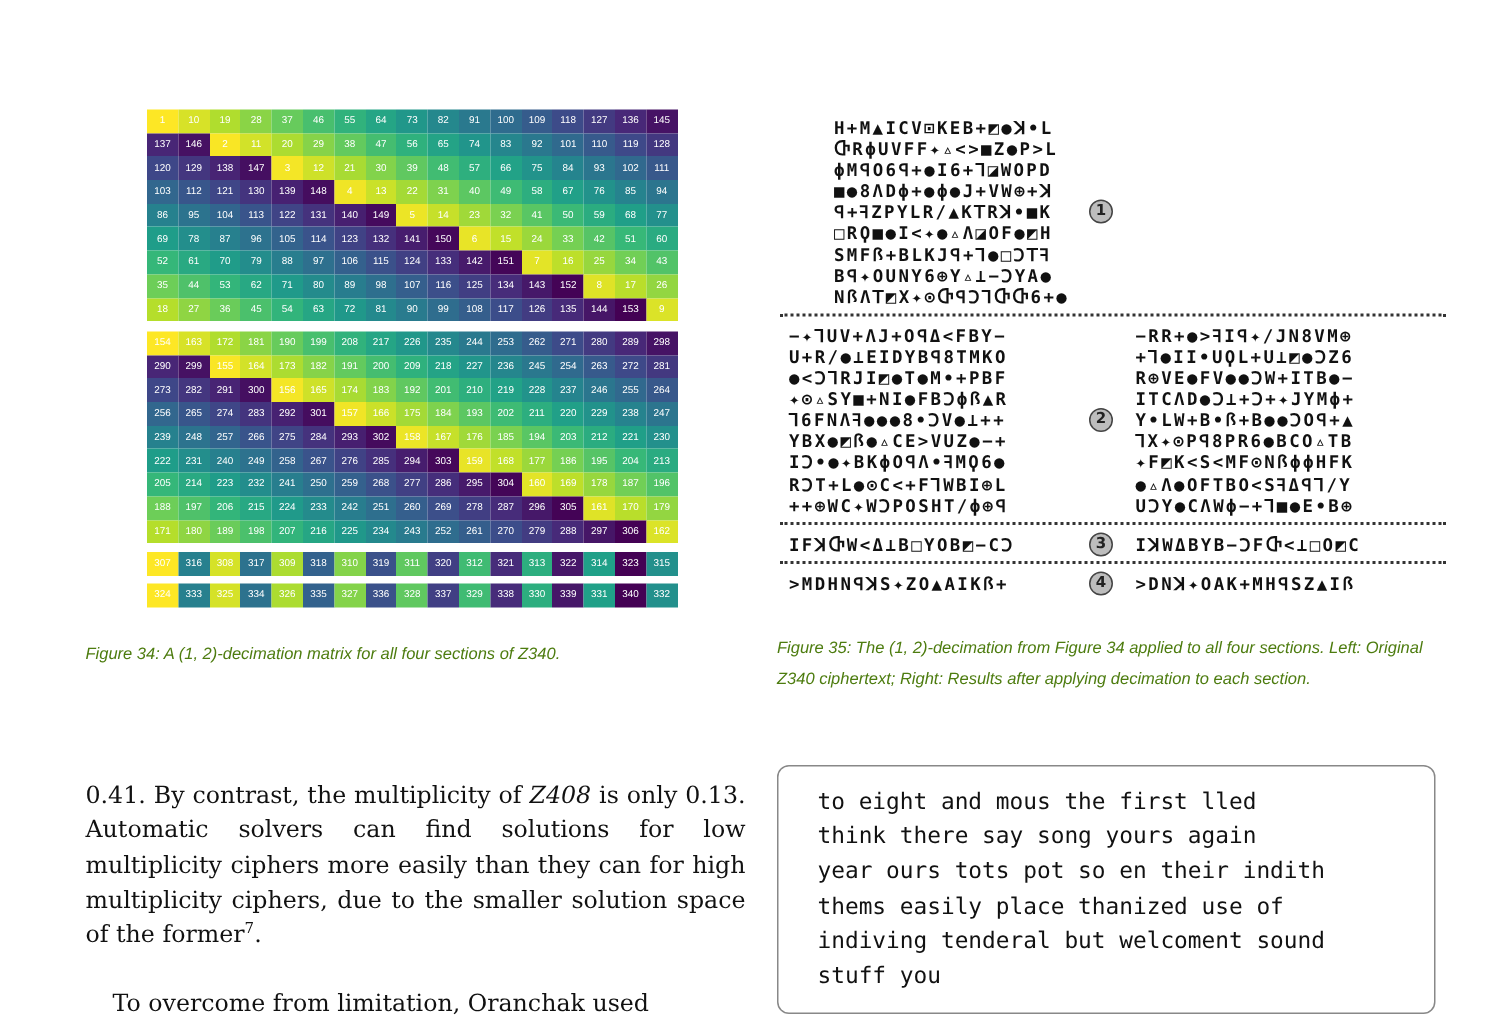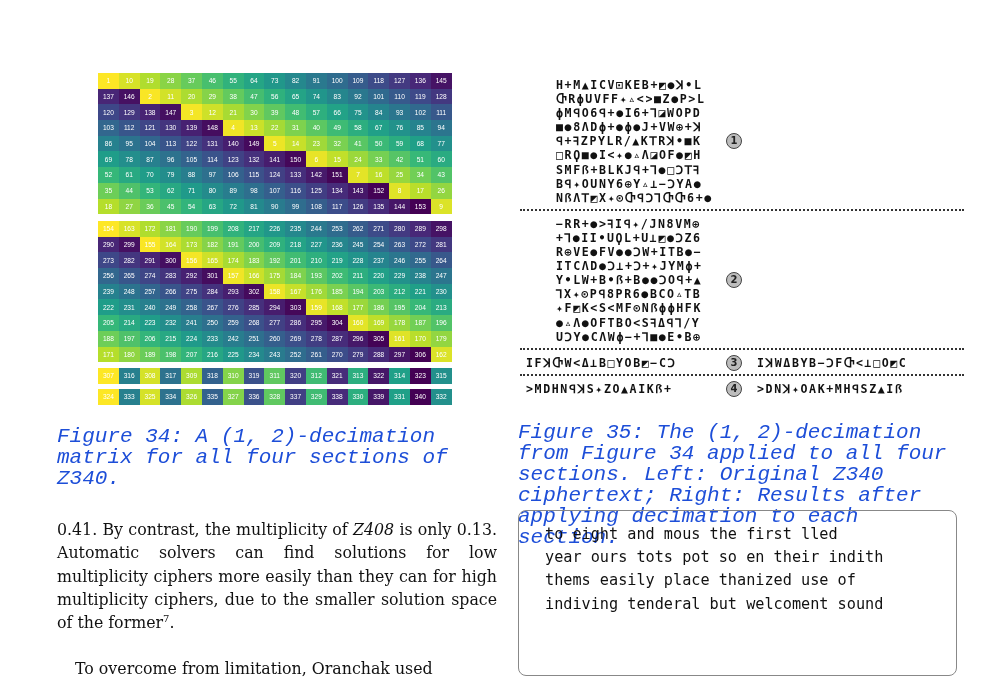--- a/index.html
+++ b/index.html
@@ -5,21 +5,21 @@
   html, body { margin: 0; padding: 0; background: #ffffff; }
   body { width: 1000px; height: 684px; position: relative; overflow: hidden; font-family: "DejaVu Serif", serif; color: #111; }
 
   .matrix { position: absolute; left: 98px; display: grid; grid-template-columns: repeat(17, 20.8px); }
   .matrix .cell { height: 15.7px; display: flex; align-items: center; justify-content: center; font-family: "Liberation Sans", sans-serif; font-size: 6.6px; color: #ffffff; }
   #m-sec1 { top: 73px; }
   #m-sec2 { top: 221px; }
   #m-sec3 { top: 368px; }
   #m-sec4 { top: 389px; }
 
-  .caption { position: absolute; font-family: Liberation Mono, monospace; font-style: italic; font-size: 21px; line-height: 21px; color: #1d4ed8; }
+  .caption { position: absolute; font-family: Liberation Sans, sans-serif; font-style: italic; font-size: 11px; line-height: 21px; color: #4d7c0f; }
   #cap34 { left: 57px; top: 426px; width: 450px; }
   #cap35 { left: 518px; top: 422px; width: 450px; }
 
   .body-text { position: absolute; left: 57px; top: 518px; width: 440px; font-family: "DejaVu Serif", serif; font-size: 15.8px; line-height: 23.3px; text-align: justify; color: #111; }
   .body-text p { margin: 0; }
   .body-text p.indent { text-indent: 18px; margin-top: 23px; }
   .body-text em { font-style: italic; }
   .body-text sup { font-size: 10px; line-height: 0; }
 
   .cipher-panel { position: absolute; left: 520px; top: 78px; width: 444px; }
@@ -396,20 +396,29 @@
 ϕMꟼO6ꟼ+●I6+ꓶ◪WOPD
 ■●8ΛDϕ+●ϕ●J+VW⊕+ꓘ
 ꟼ+ꟻZPYLR/▲KꓔRꓘ•■K
 □RϘ■●I&lt;✦●▵Λ◪OF●◩H
 SMFꟗ+BLKJꟼ+ꓶ●□Ↄꓔꟻ
 Bꟼ✦OUNY6⊕Y▵⊥−ↃYA●
 NꟗΛꓔ◩X✦⊙ႧꟼↃꓶႧႧ6+●</div>
     </div>
     <div class="divider"></div>
     <div class="cipher-sec">
+      <div class="cipher-col left">−✦ꓶUV+ΛJ+OꟼΔ&lt;FBY−
+U+R/●⊥EIDYBꟼ8TMKO
+●&lt;ↃꓶRJI◩●T●M•+PBF
+✦⊙▵SY■+NI●FBↃϕꟗ▲R
+ꓶ6FNΛꟻ●●●8•ↃV●⊥++
+YBX●◩ꟗ●▵CE&gt;VUZ●−+
+IↃ•●✦BKϕOꟼΛ•ꟻMϘ6●
+RↃT+L●⊙C&lt;+FꓶWBI⊕L
+++⊕WC✦WↃPOSHT/ϕ⊕ꟼ</div>
       <div class="badge" style="top: 55.45px;">2</div>
       <div class="cipher-col right">−RR+●&gt;ꟻIꟼ✦/JN8VM⊕
 +ꓶ●II•UϘL+U⊥◩●ↃZ6
 R⊕VE●FV●●ↃW+ITB●−
 ITCΛD●Ↄ⊥+Ↄ+✦JYMϕ+
 Y•LW+B•ꟗ+B●●ↃOꟼ+▲
 ꓶX✦⊙Pꟼ8PR6●BCO▵TB
 ✦F◩K&lt;S&lt;MF⊙NꟗϕϕHFK
 ●▵Λ●OFTBO&lt;SꟻΔꟼꓶ/Y
 UↃY●CΛWϕ−+ꓶ■●E•B⊕</div>
@@ -429,16 +438,18 @@
   </div>
 <div class="caption" id="cap35">Figure 35: The (1, 2)-decimation from Figure 34 applied to all four sections. Left: Original Z340 ciphertext; Right: Results after applying decimation to each section.</div>
 
 <div class="body-text">
   <p><span>0.41.  By contrast, the multiplicity of </span><em>Z408</em><span> is only 0.13.  Automatic solvers can find solutions for low multiplicity ciphers more easily than they can for high multiplicity ciphers, due to the smaller solution space of the former</span><sup>7</sup><span>.</span></p>
   <p class="indent">To overcome from limitation, Oranchak used</p>
 </div>
 
 <div class="output-box" id="output-box">
     <div class="output-line">to eight and mous the first lled</div>
+    <div class="output-line">think there say song yours again</div>
     <div class="output-line">year ours tots pot so en their indith</div>
     <div class="output-line">thems easily place thanized use of</div>
     <div class="output-line">indiving tenderal but welcoment sound</div>
+    <div class="output-line">stuff you</div>
   </div>
 
 </body></html>

